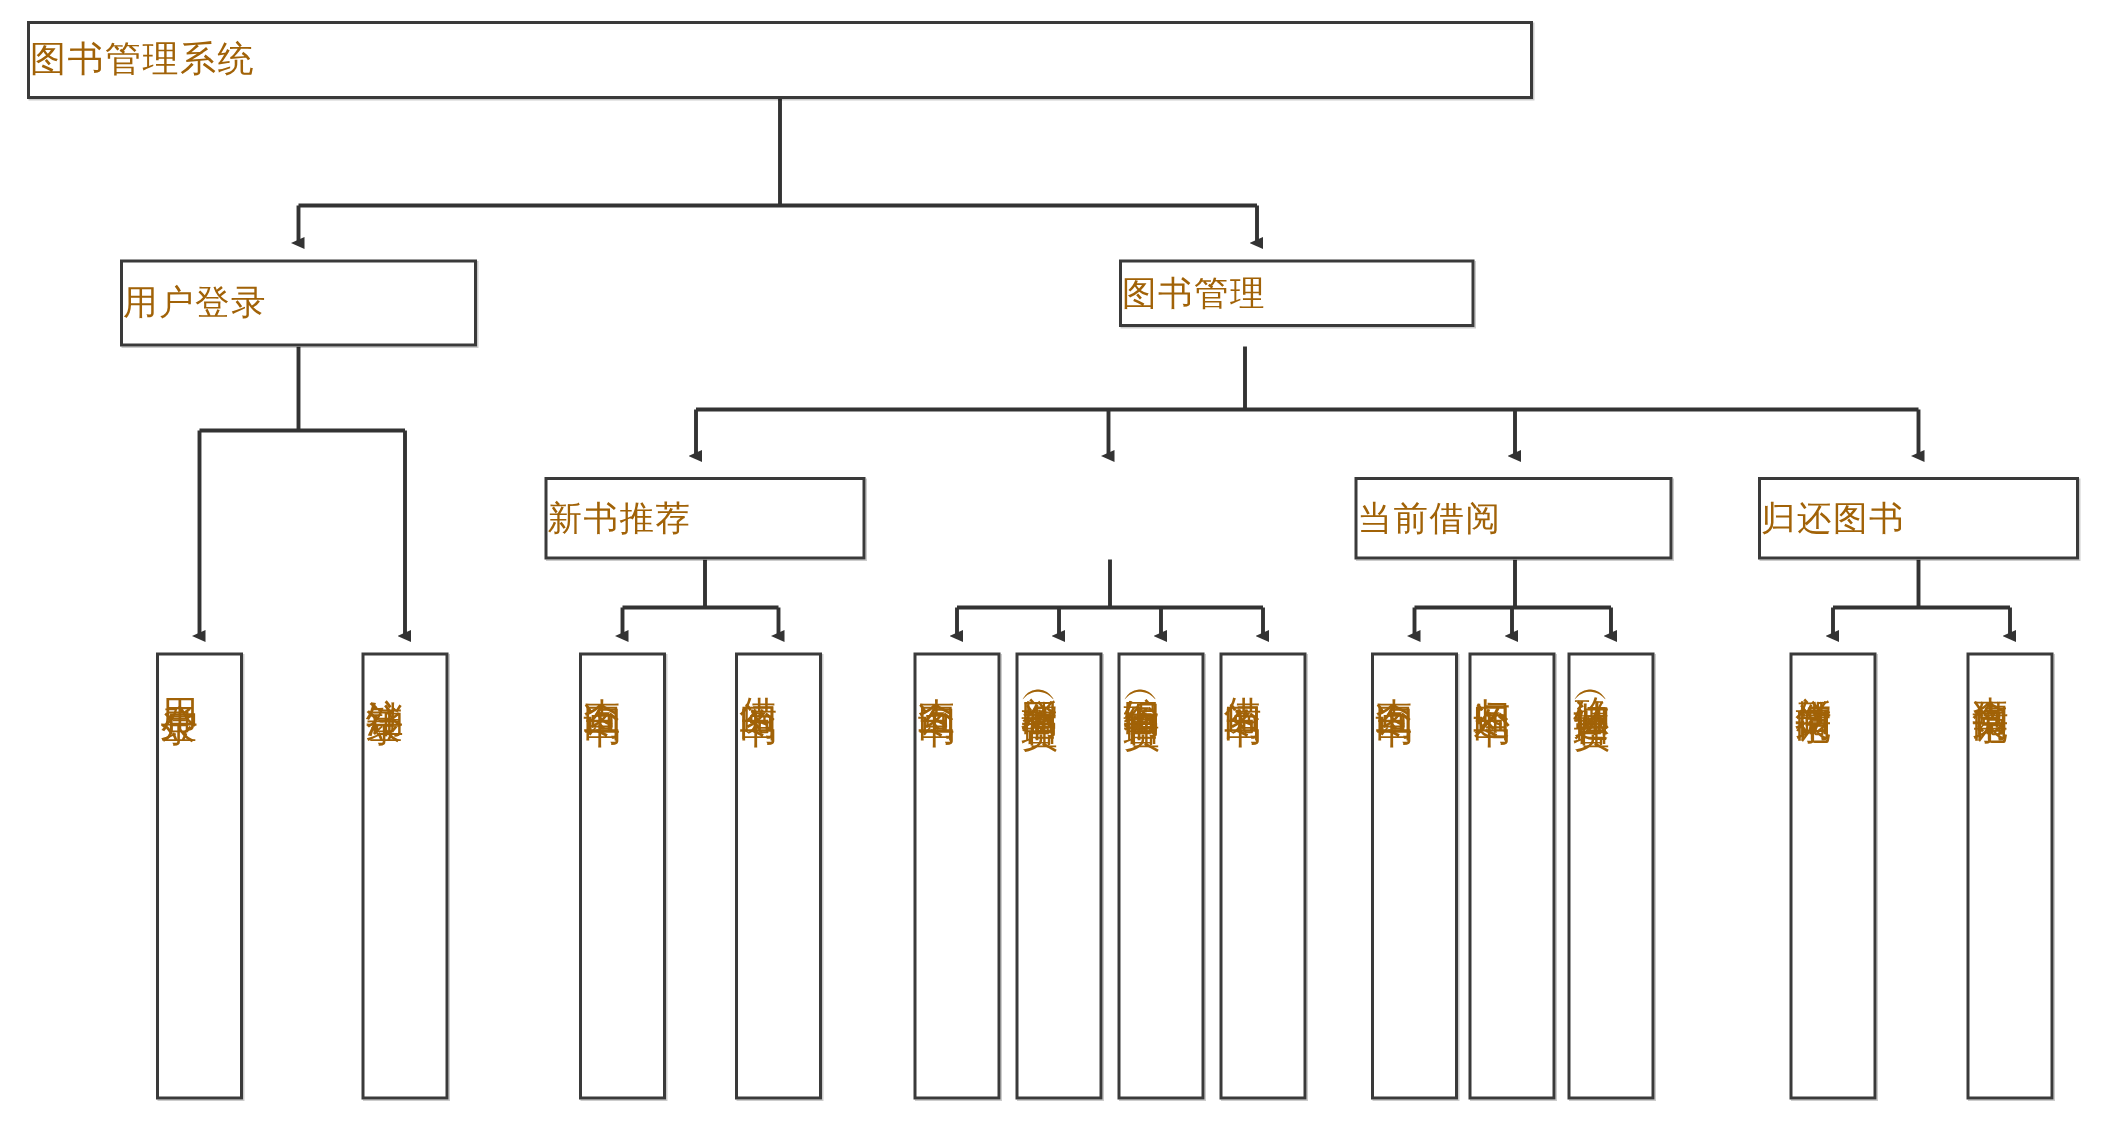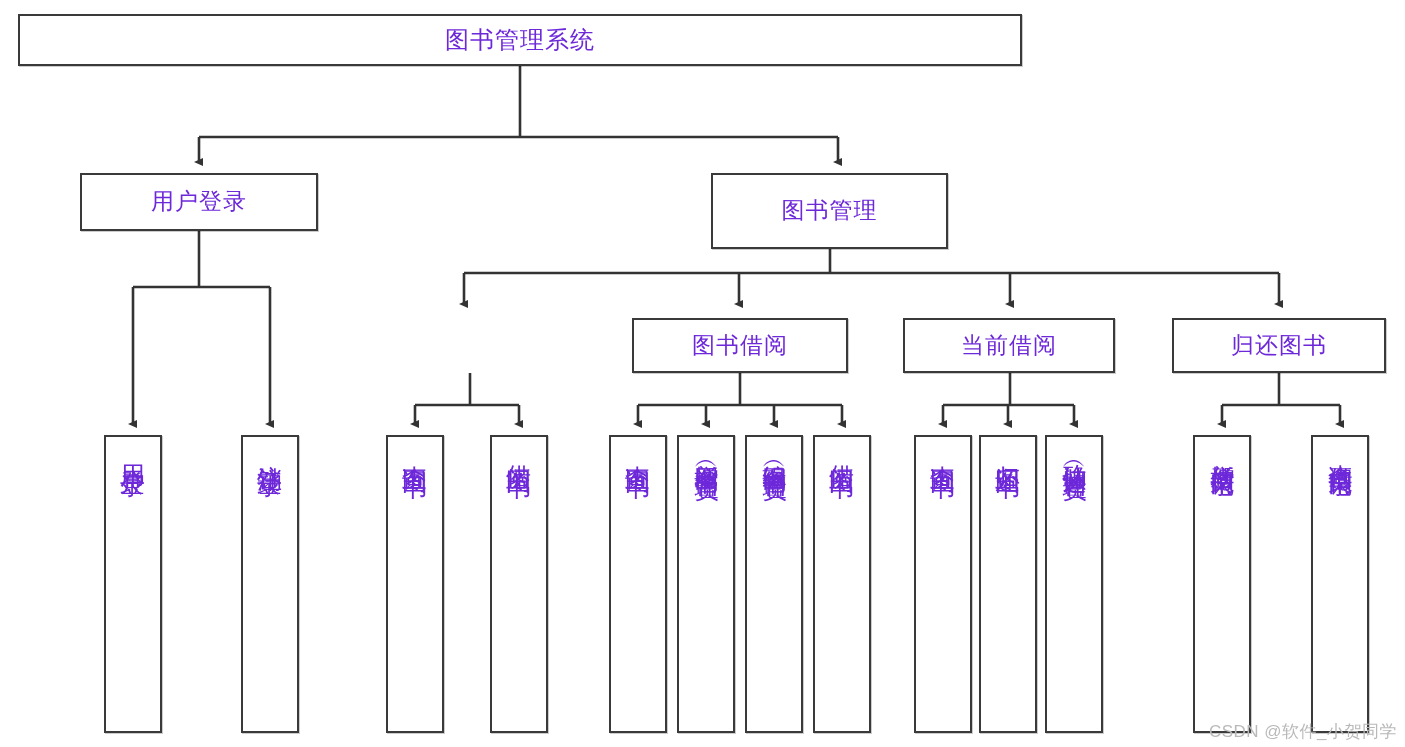--- a/index.html
+++ b/index.html
@@ -26,22 +26,22 @@
     height: 747px;
     pointer-events: none;
   }
   .node {
     position: absolute;
     box-sizing: border-box;
     border: 2px solid #3a3a3a;
     background: #ffffff;
     display: flex;
     align-items: center;
-    justify-content: center;
-    color: #6d28d9;
+    justify-content: flex-start;
+    color: #a16207;
     box-shadow: 1px 1px 0 rgba(0,0,0,0.20);
   }
   .node .label {
     display: block;
     text-align: center;
     line-height: 1.18;
   }
   
   .node.horiz .label {
     font-size: 23px;
@@ -134,26 +134,26 @@
     </g>
   </svg>
 
   <div class="node horiz root" style="left:18px; top:14px; width:1004px; height:52px;">
     <span class="label">图书管理系统</span>
   </div>
 
   <div class="node horiz" style="left:80px; top:173px; width:238px; height:58px;">
     <span class="label">用户登录</span>
   </div>
-  <div class="node horiz" style="left:711px; top:173px; width:237px; height:76px;">
+  <div class="node horiz" style="left:746px; top:173px; width:237px; height:45px;">
     <span class="label">图书管理</span>
   </div>
 
-  <div class="node horiz" style="left:632px; top:318px; width:216px; height:55px;">
-    <span class="label">图书借阅</span>
+  <div class="node horiz" style="left:363px; top:318px; width:214px; height:55px;">
+    <span class="label">新书推荐</span>
   </div>
   <div class="node horiz" style="left:903px; top:318px; width:212px; height:55px;">
     <span class="label">当前借阅</span>
   </div>
   <div class="node horiz" style="left:1172px; top:318px; width:214px; height:55px;">
     <span class="label">归还图书</span>
   </div>
 
   <div class="node vert" style="left:104px; top:435px; width:58px; height:298px;">
     <span class="label">用户登录</span>
@@ -192,14 +192,13 @@
     <span class="label">确认归还（管理员）</span>
   </div>
 
   <div class="node vert tall-text" style="left:1193px; top:435px; width:58px; height:298px;">
     <span class="label">新增借阅记录</span>
   </div>
   <div class="node vert tall-text" style="left:1311px; top:435px; width:58px; height:298px;">
     <span class="label">查询借阅记录</span>
   </div>
 
-  <div class="watermark">CSDN @软件_小贺同学</div>
 </div>
 
 </body></html>

